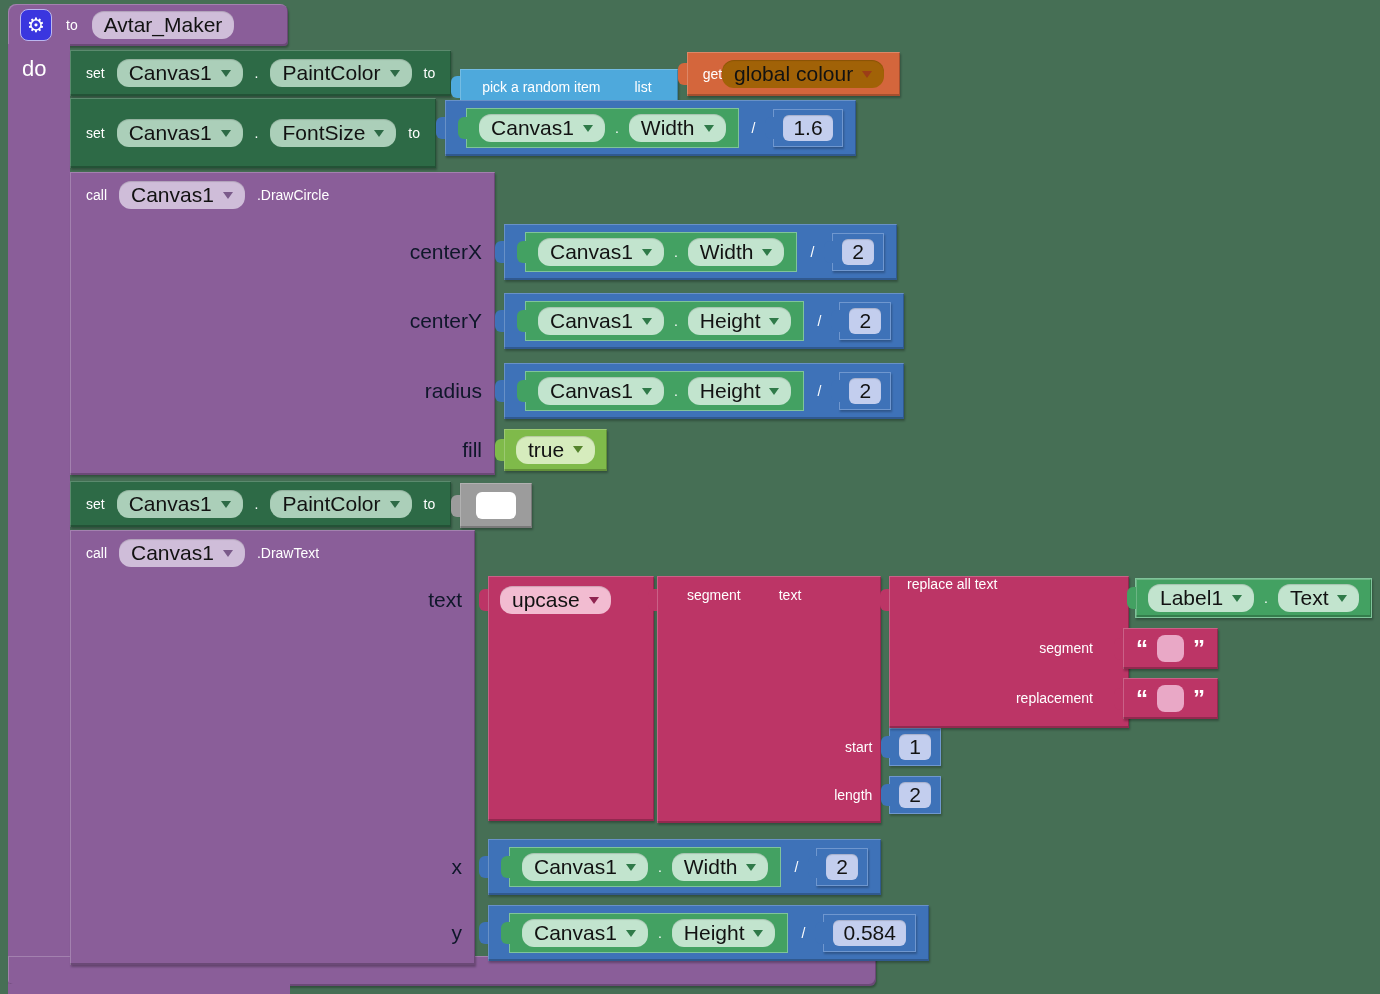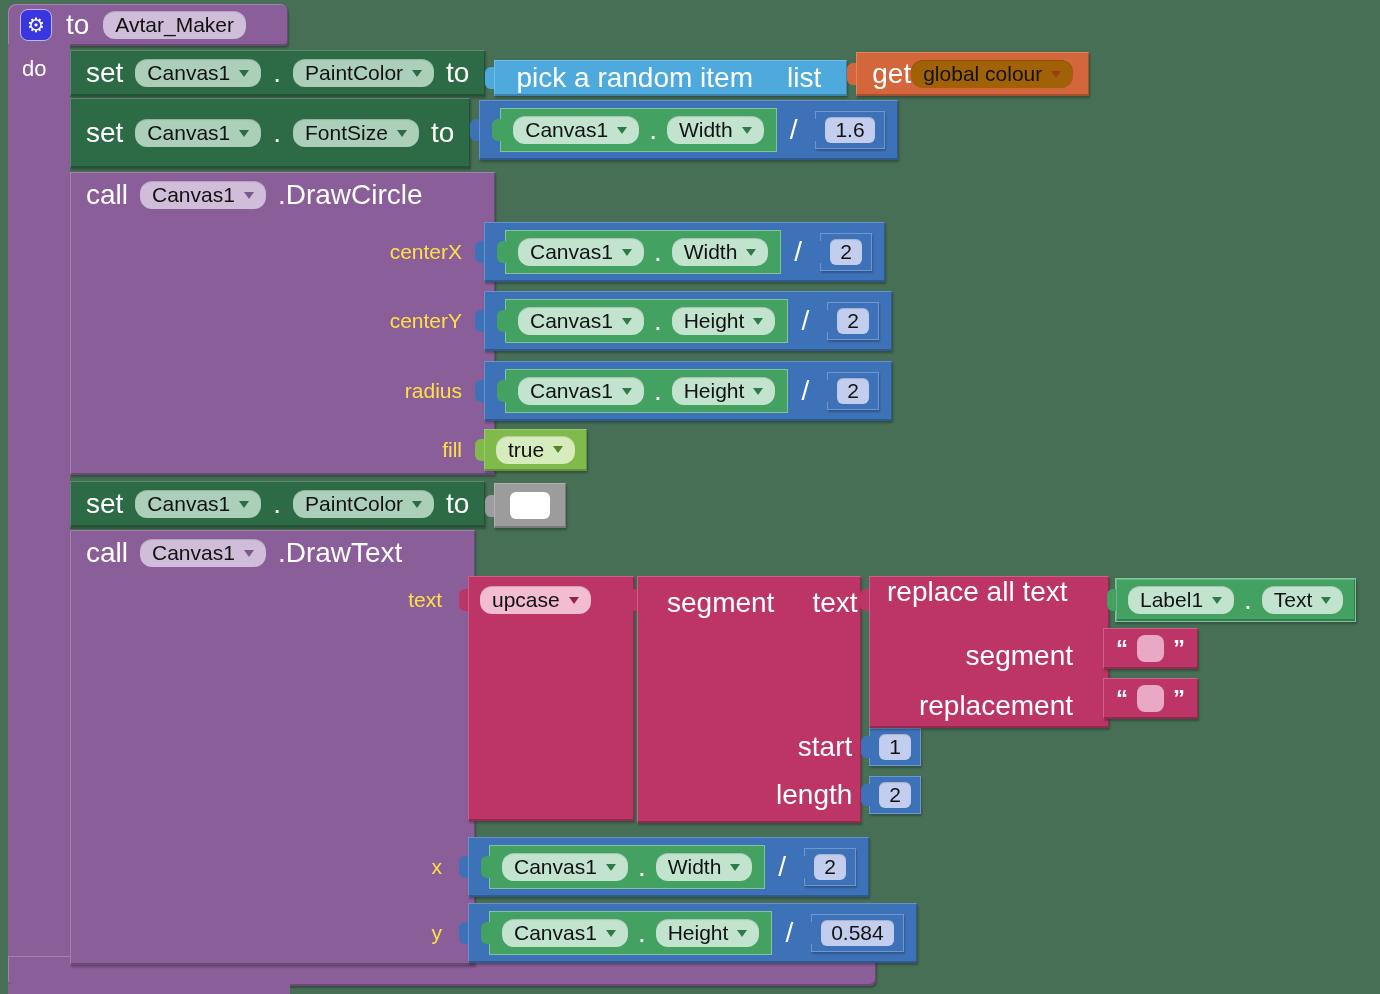--- a/index.html
+++ b/index.html
@@ -1,18 +1,18 @@
 <!DOCTYPE html>
 <html><head>
 <meta charset="utf-8">
 <style>
   html,body{margin:0;padding:0;background:#466F55;}
   .canvas{position:relative;width:1380px;height:994px;background:#466F55;
           font-family:"Liberation Sans",sans-serif;overflow:hidden;}
-  .lbl{color:#fff;font-size:28px;white-space:nowrap;}
+  .lbl{color:#fff;font-size:14px;white-space:nowrap;}
   .blk{box-shadow:inset 1px 1px 0 rgba(255,255,255,.22), inset -1px -2px 0 rgba(0,0,0,.22), 1px 2px 2px rgba(0,0,0,.28);}
   .field{display:inline-flex;align-items:center;gap:9px;border-radius:12px;padding:2px 12px;
          font-size:21px;color:#121212;white-space:nowrap;box-shadow:inset 0 1px 1px rgba(0,0,0,.15);}
   .tri{width:0;height:0;border-left:5px solid transparent;border-right:5px solid transparent;border-top:7px solid;}
   .t-set{border-top-color:#2D6A46}.t-get{border-top-color:#2F7A49}.t-proc{border-top-color:#7A5A8A}
   .t-var{border-top-color:#9C3D17}.t-logic{border-top-color:#55842C}.t-text{border-top-color:#8F2450}
   .f-set{background:#ABCFB9}.f-get{background:#C2E4CE}.f-proc{background:#CFBDD9}
   .f-var{background:#a16207}.f-logic{background:#D6ECBD}.f-math{background:#C3CEEE;border-radius:6px;padding:1px 10px;}
   .f-text{background:#F2BCD1}
   .tab{position:absolute;width:9px;height:22px;left:-9px;top:calc(50% - 11px);border-radius:6px 0 0 6px;}
@@ -24,24 +24,24 @@
           padding:0 16px;height:46px;}
   .mathdiv{position:relative;display:flex;align-items:center;gap:13px;background:#3E72B8;
            padding:8px 13px 8px 21px;margin-top:2px;}
   .getter{position:relative;display:flex;align-items:center;gap:10px;background:#43A162;
           border:1px solid #7FC49A;padding:5px 12px;}
   .numblk{position:relative;background:#3E72B8;border:1px solid #6F97CF;padding:5px 9px;margin-left:5px;
           box-shadow:1px 2px 2px rgba(0,0,0,.25);}
   .purple{position:absolute;background:#8A5E99;}
   .call-header{display:flex;align-items:center;gap:12px;height:46px;padding-left:16px;}
   .param-row{display:flex;align-items:center;}
-  .param-label{flex:0 0 392px;text-align:right;color:#fde047;font-size:21px;}
+  .param-label{flex:0 0 392px;text-align:right;color:#0f172a;font-size:21px;margin-left:20px;}
   .param-label.dt{flex:0 0 372px;}
   .listblk{position:relative;display:flex;align-items:center;background:#4EA9DC;height:36px;
-           padding:0 26px 0 22px;margin:10px 0 0 9px;}
+           padding:0 26px 0 22px;margin:19px 0 0 9px;}
   .varblk{position:relative;display:flex;align-items:center;background:#D4663C;height:44px;
           padding:0 16px;margin:2px 0 0 9px;}
   .logicblk{position:relative;display:flex;align-items:center;background:#7FBA4A;padding:7px 12px;}
   .colorblk{position:relative;display:flex;align-items:center;background:#9C9C9C;padding:9px 16px;margin:2px 0 0 9px;}
   .swatch{width:40px;height:27px;background:#FFFFFF;border-radius:6px;}
   .crimson{position:relative;background:#BC3566;}
   .quoteblk{position:absolute;display:flex;align-items:center;gap:9px;background:#BC3566;padding:7px 13px;}
   .quote{color:#fff;font-size:24px;font-weight:bold;line-height:24px;}
   .qfield{width:27px;height:27px;background:#E9A8C6;border-radius:8px;display:inline-block;}
   .gear{width:30px;height:30px;background:#3A36DF;border:1px solid #BBB7F0;border-radius:8px;

